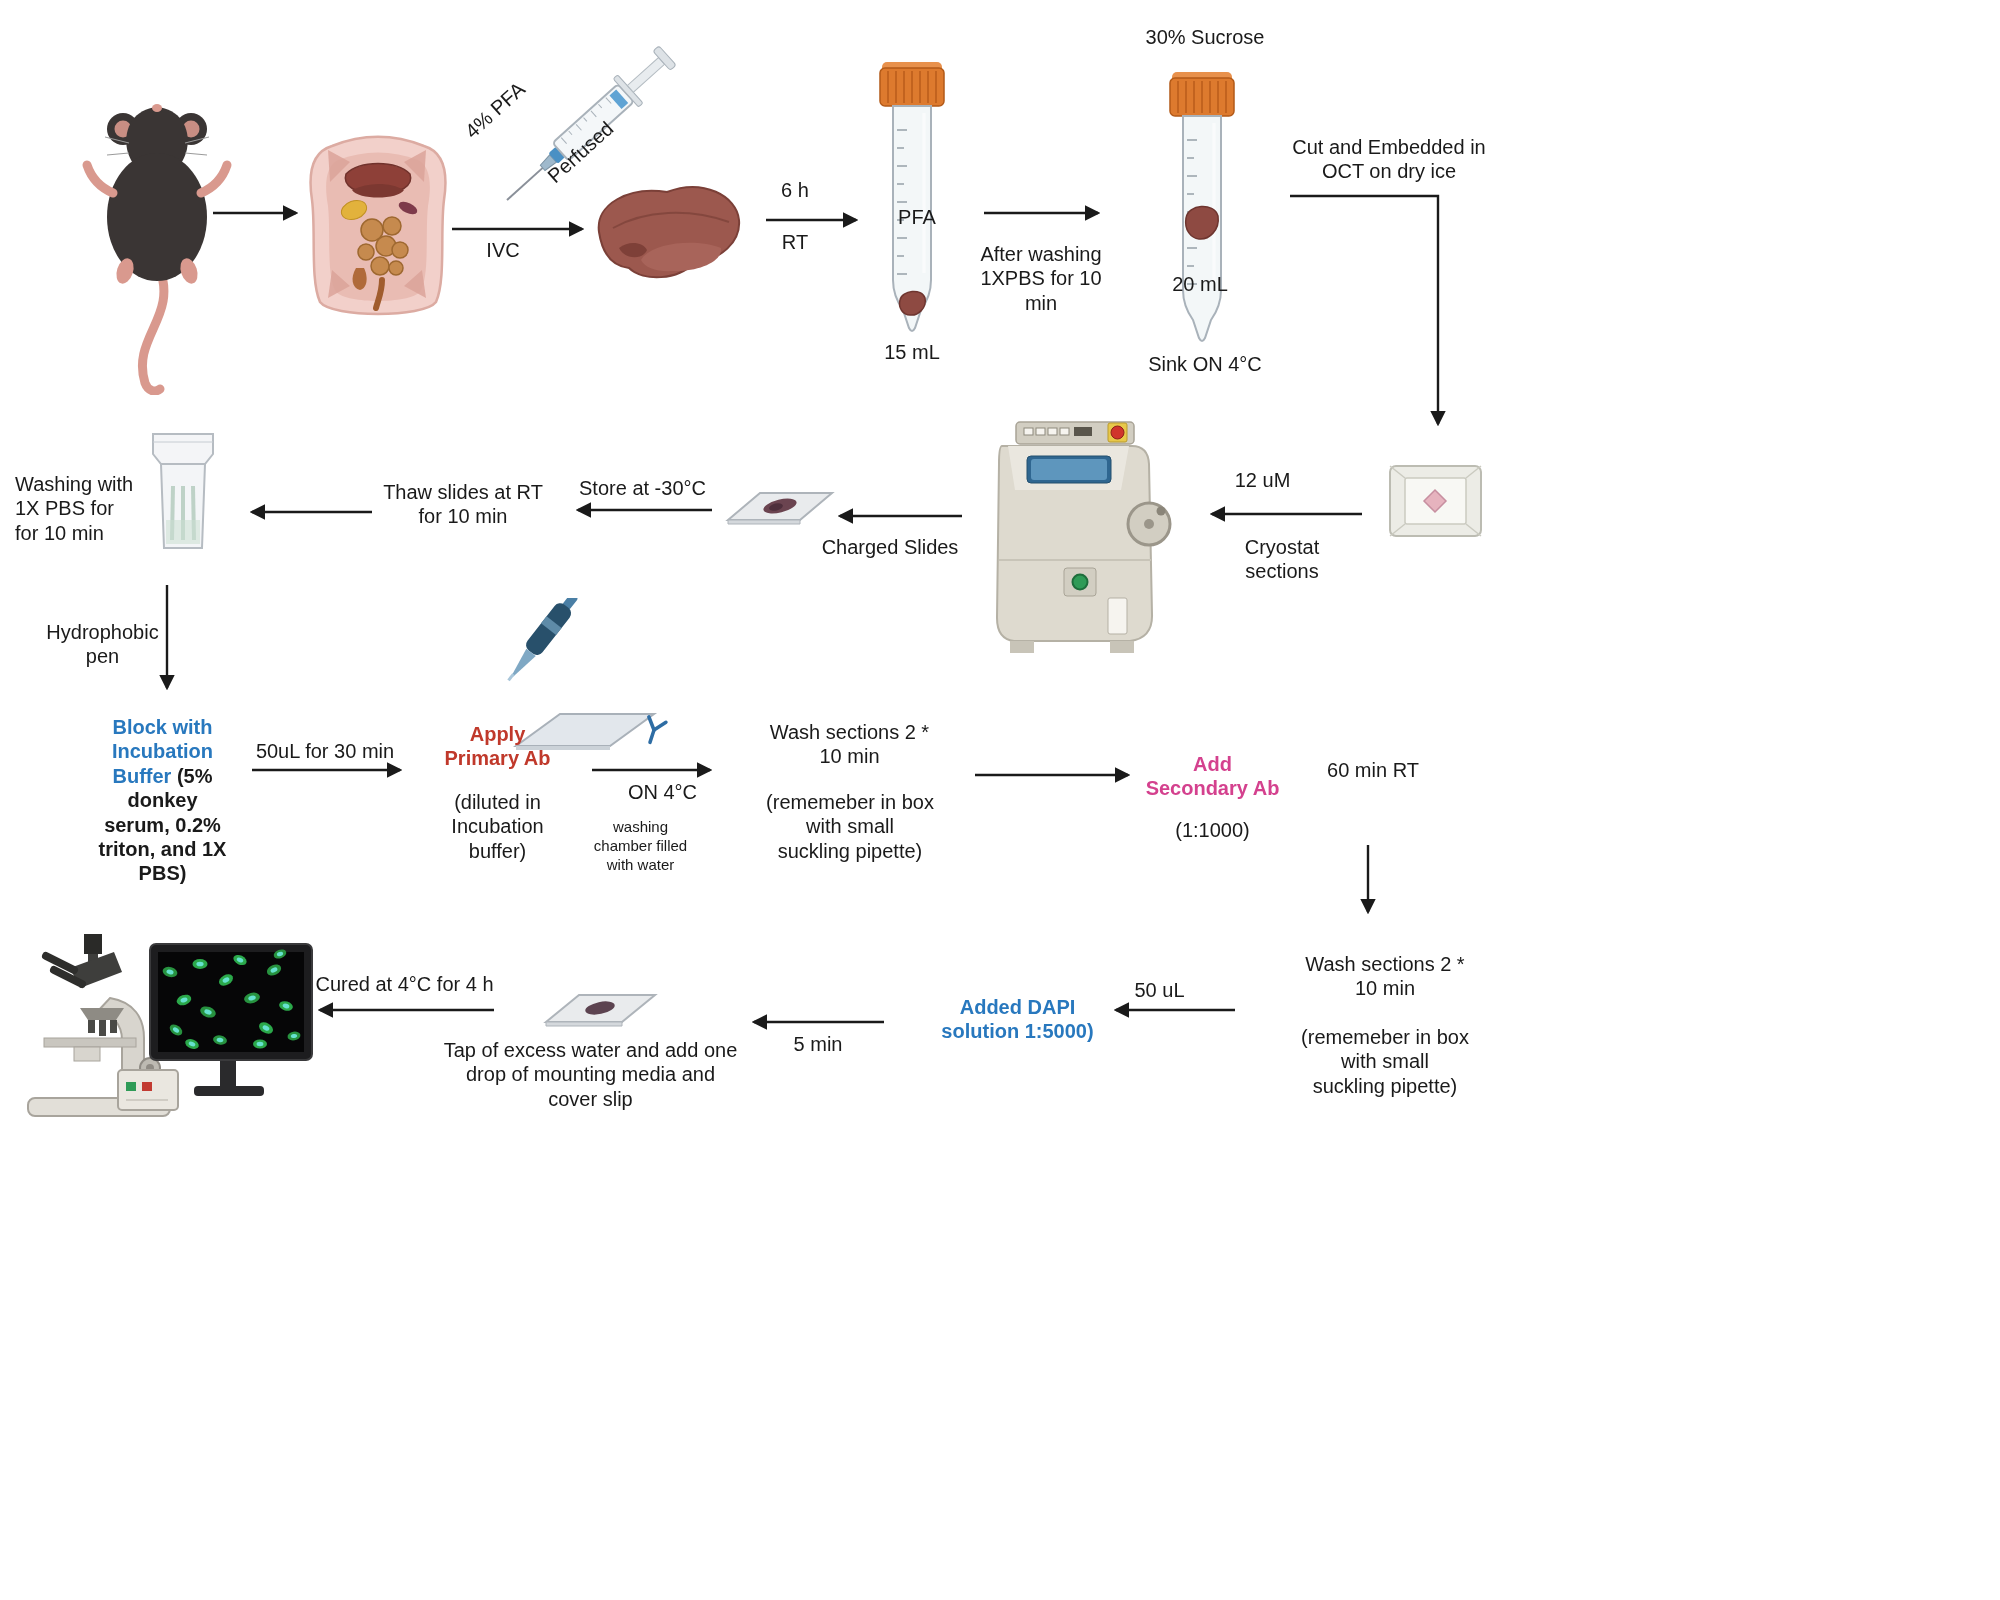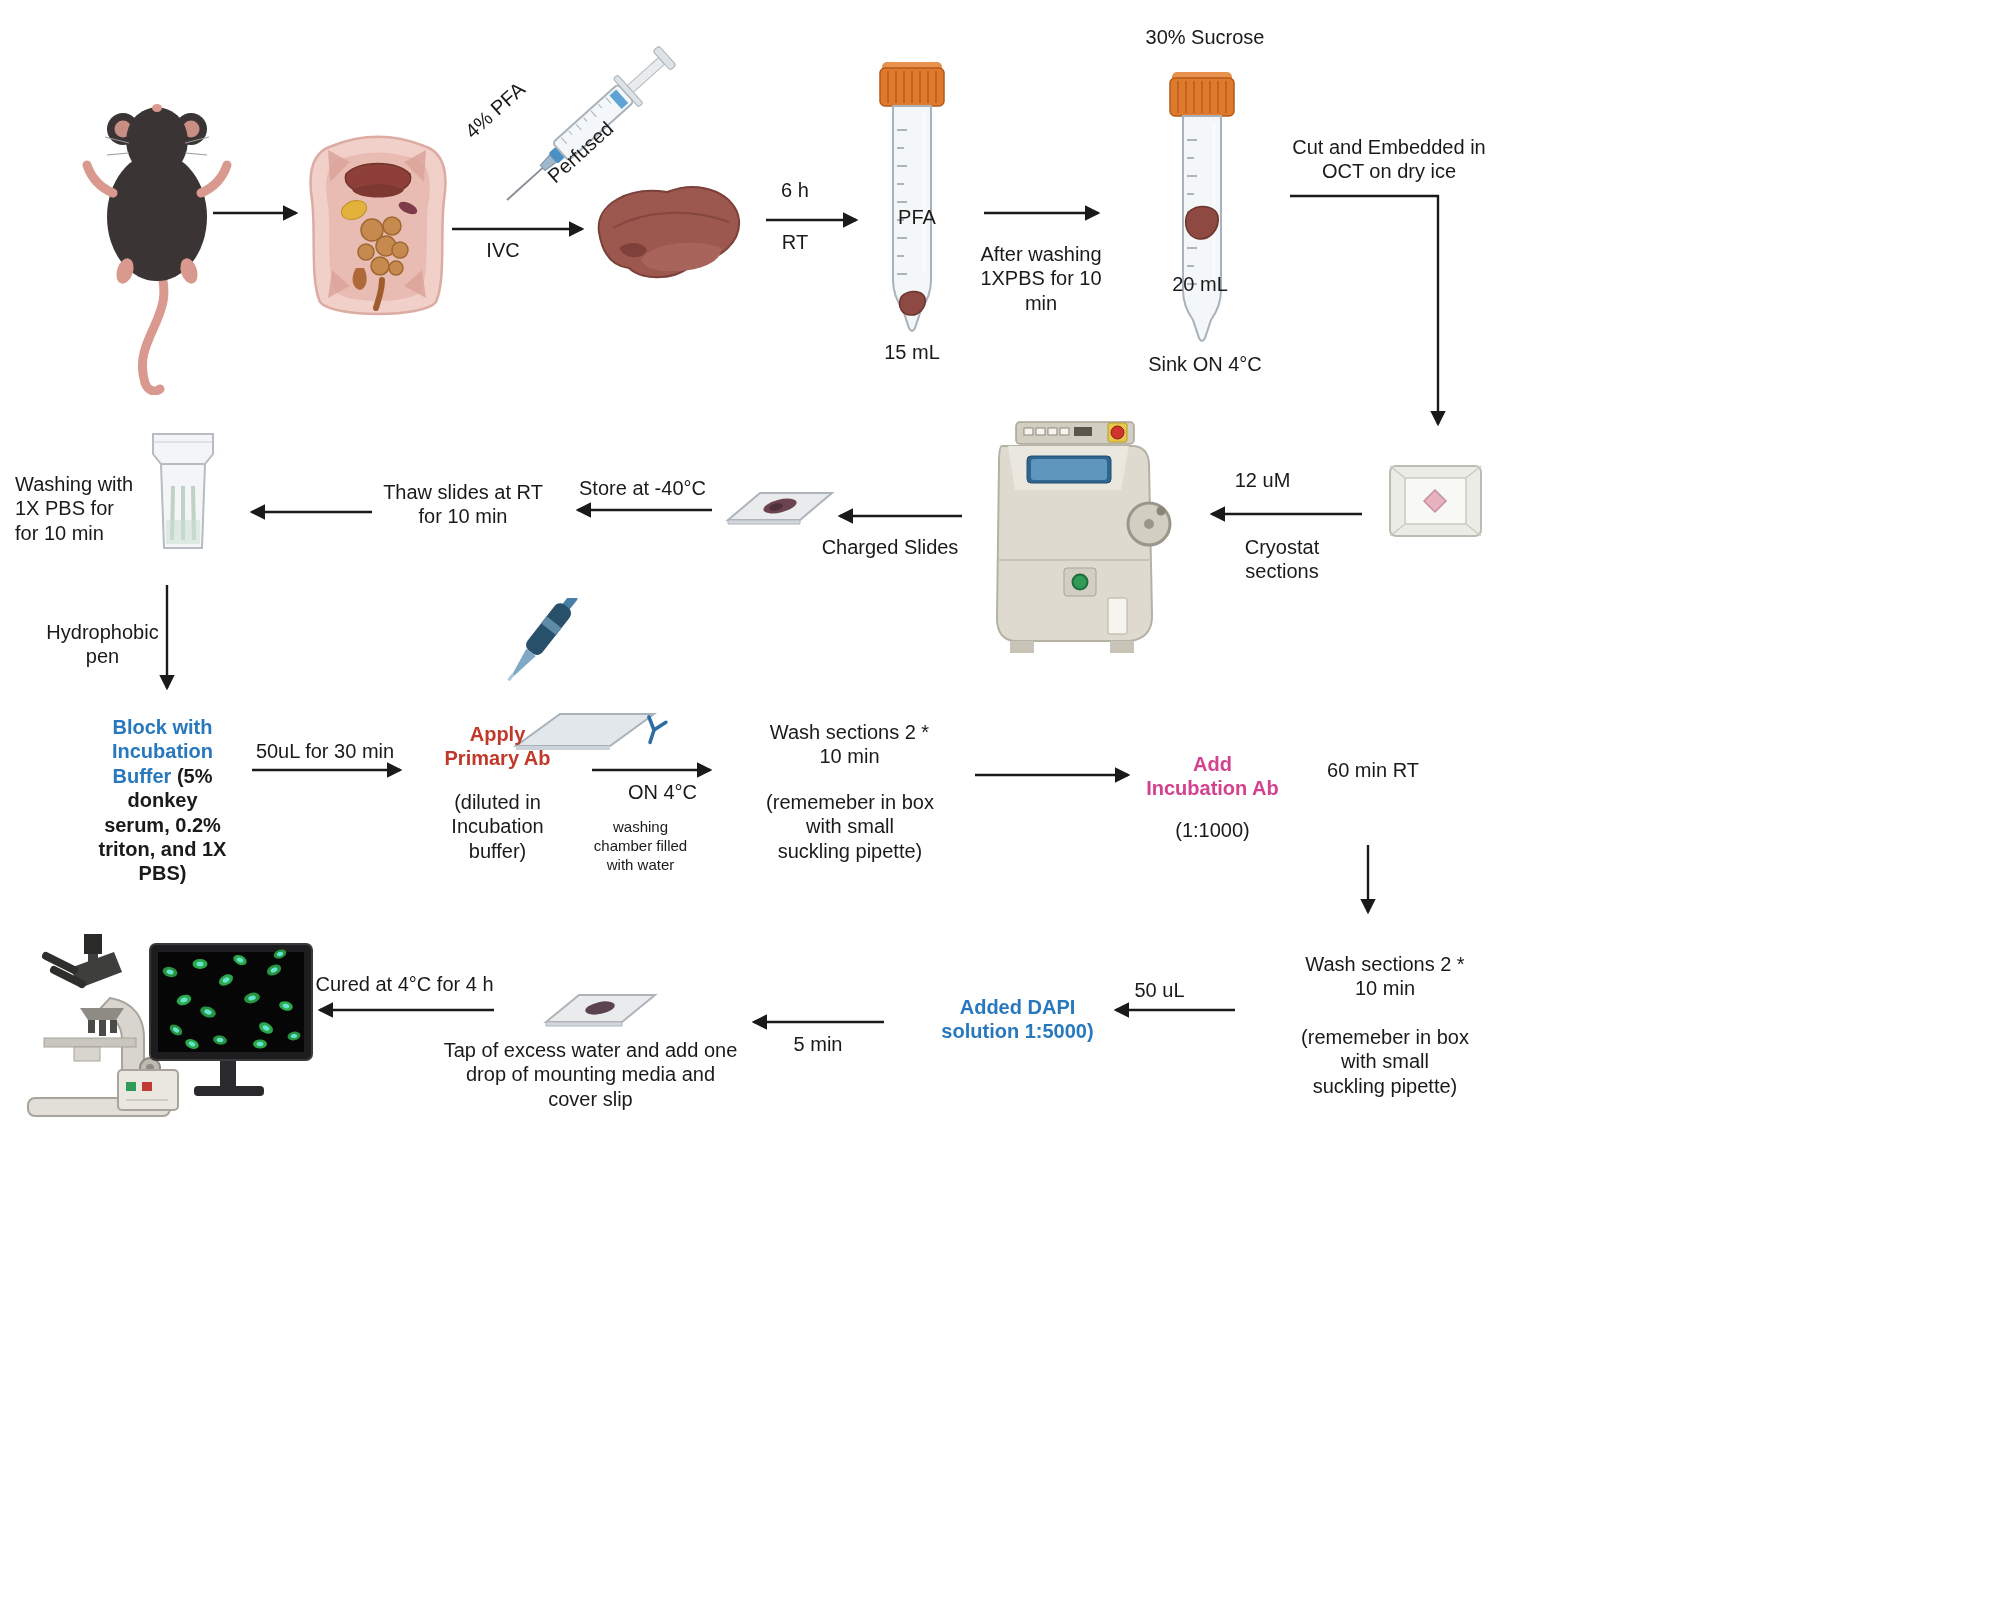--- a/index.html
+++ b/index.html
@@ -379,21 +379,21 @@
   <div class="txt" style="left:1125px;top:352px;width:160px;">Sink ON 4°C</div>
 
   <div class="txt" style="left:1283px;top:135px;width:212px;">Cut and Embedded in
 OCT on dry ice</div>
 
   <div class="txt" style="left:1215px;top:468px;width:95px;">12 uM</div>
   <div class="txt left" style="left:1227px;top:535px;width:110px;text-align:center;">Cryostat
 sections</div>
 
   <div class="txt" style="left:815px;top:535px;width:150px;">Charged Slides</div>
-  <div class="txt" style="left:570px;top:476px;width:145px;">Store at -40°C</div>
+  <div class="txt" style="left:570px;top:476px;width:145px;">Store at -30°C</div>
   <div class="txt" style="left:383px;top:480px;width:160px;">Thaw slides at RT
 for 10 min</div>
   <div class="txt left" style="left:15px;top:472px;width:125px;">Washing with
 1X PBS for
 for 10 min</div>
 
   <div class="txt" style="left:40px;top:620px;width:125px;">Hydrophobic
 pen</div>
 
   <div class="txt b" style="left:90px;top:715px;width:145px;"><span class="c-blue">Block with
@@ -416,21 +416,21 @@
 chamber filled
 with water</div>
 
   <div class="txt" style="left:762px;top:720px;width:175px;">Wash sections 2 *
 10 min</div>
   <div class="txt" style="left:755px;top:790px;width:190px;">(rememeber in box
 with small
 suckling pipette)</div>
 
   <div class="txt b c-pink" style="left:1130px;top:752px;width:165px;">Add
-Incubation Ab</div>
+Secondary Ab</div>
   <div class="txt" style="left:1130px;top:818px;width:165px;">(1:1000)</div>
   <div class="txt" style="left:1318px;top:758px;width:110px;">60 min RT</div>
 
   <div class="txt" style="left:1290px;top:952px;width:190px;">Wash sections 2 *
 10 min</div>
   <div class="txt" style="left:1290px;top:1025px;width:190px;">(rememeber in box
 with small
 suckling pipette)</div>
 
   <div class="txt" style="left:1112px;top:978px;width:95px;">50 uL</div>

